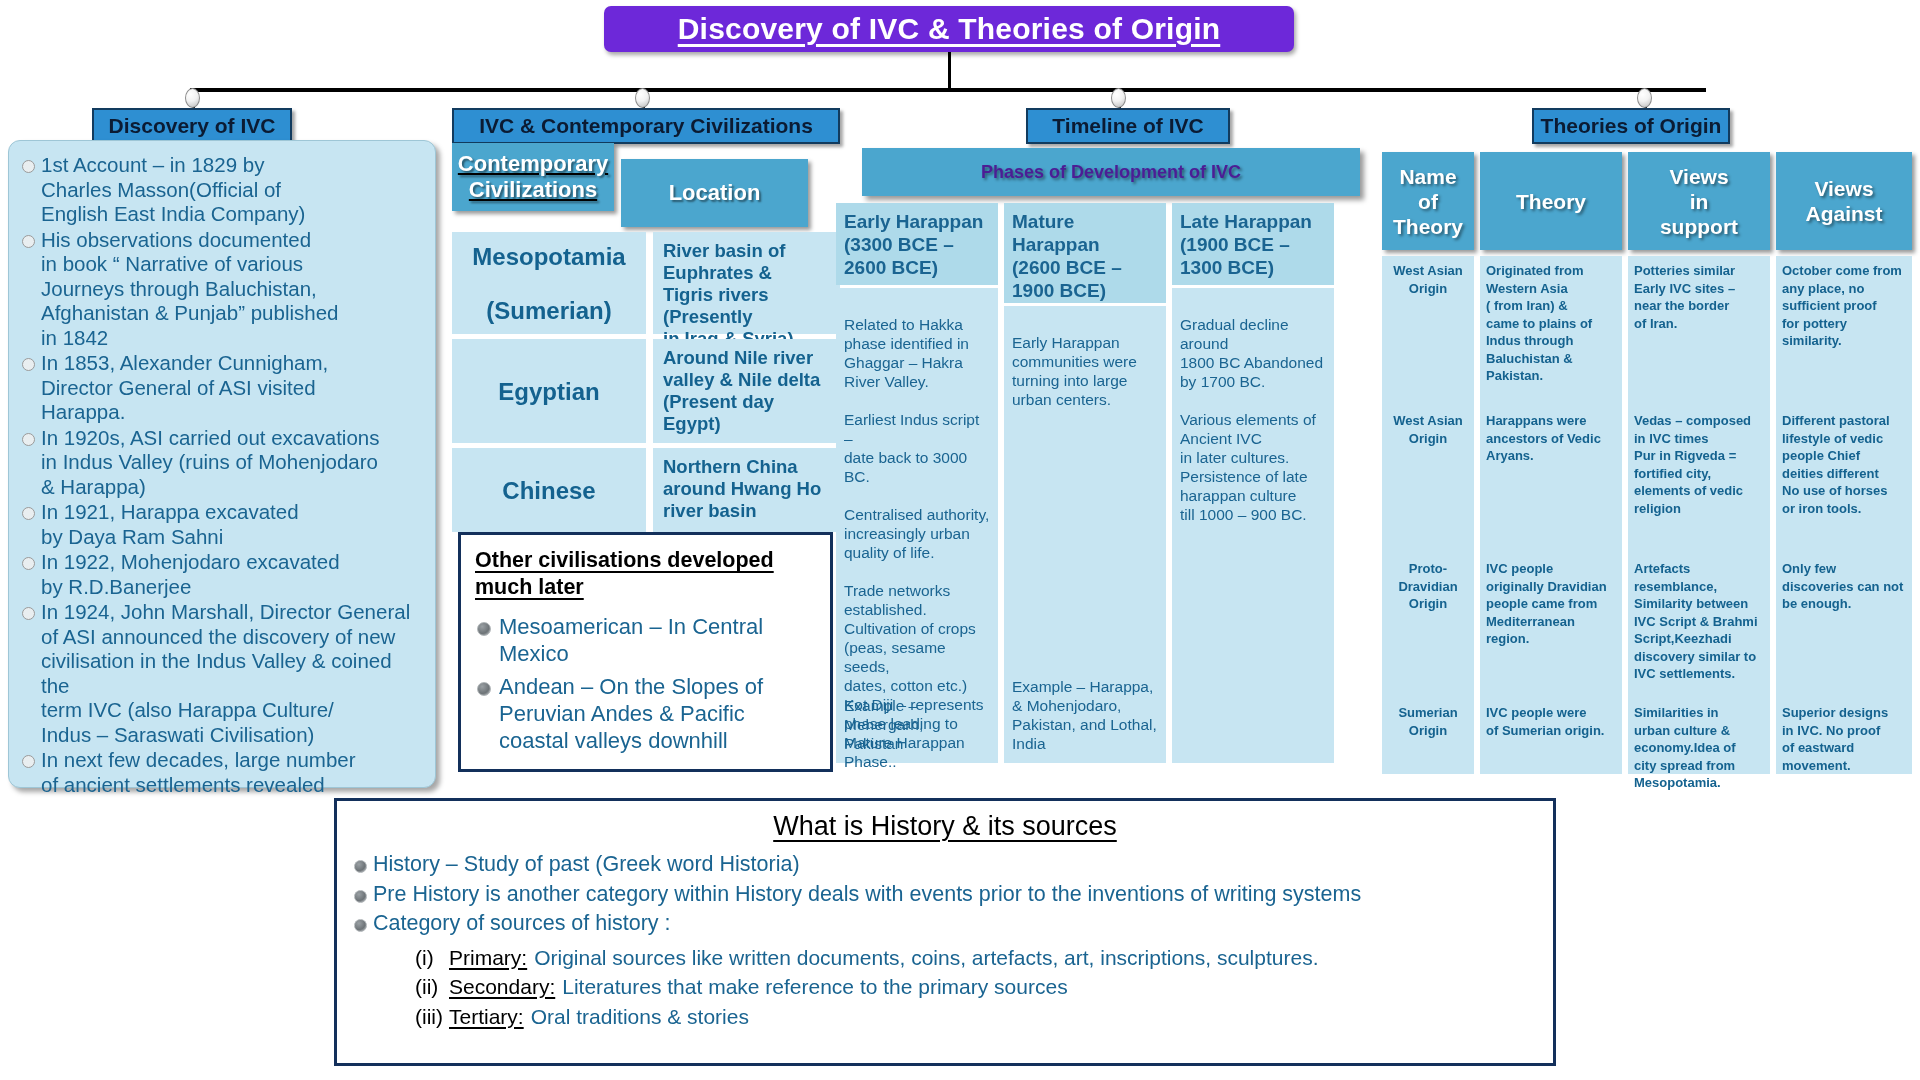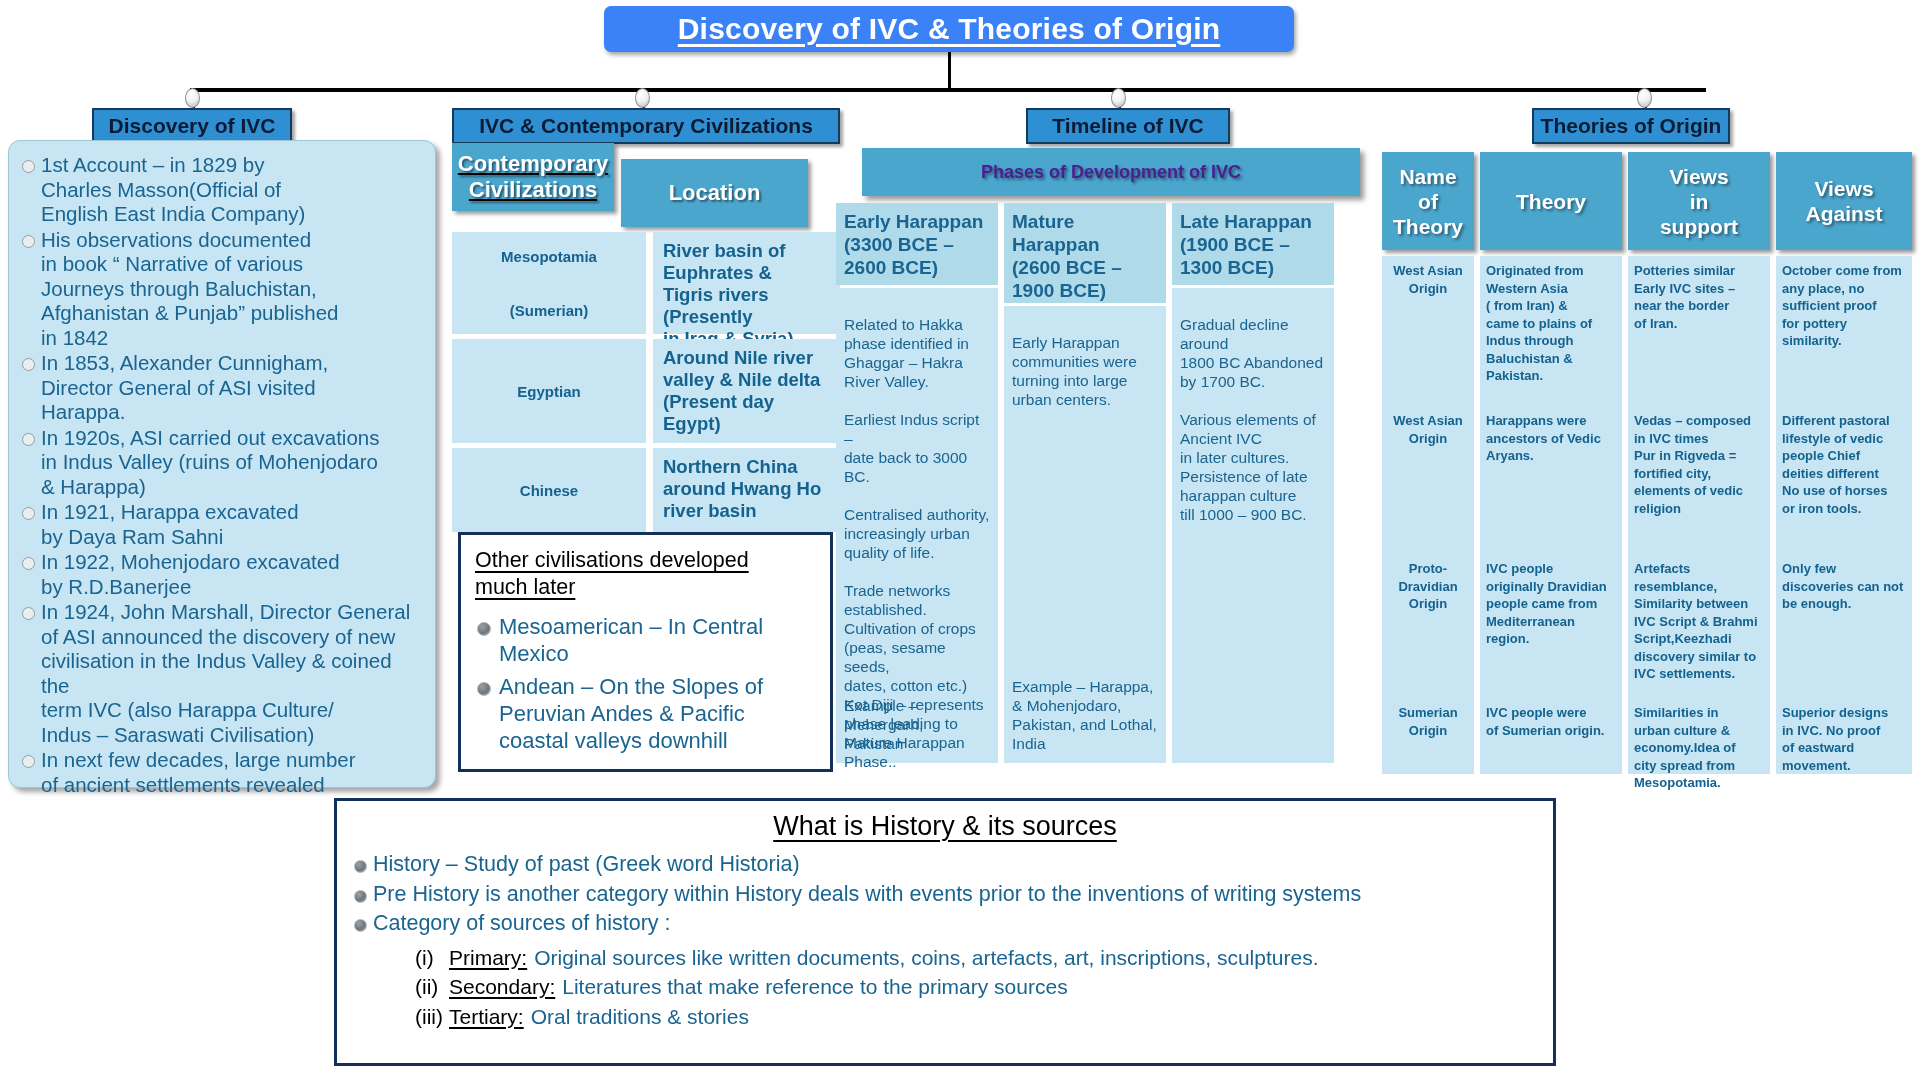--- a/index.html
+++ b/index.html
@@ -8,21 +8,21 @@
     background: #ffffff;
     font-family: "Liberation Sans", sans-serif;
     overflow: hidden;
   }
   #root { position: relative; width: 1920px; height: 1080px; }
 
   
   .root-title {
     position: absolute;
     left: 604px; top: 6px; width: 690px; height: 46px;
-    background: #3b82f6;
+    background: #6d28d9;
     border-radius: 7px;
     display: flex; align-items: center; justify-content: center;
     box-shadow: 2px 3px 4px rgba(0,0,0,0.35);
   }
   .root-title span {
     color: #ffffff;
     font-size: 30px;
     font-weight: bold;
     text-decoration: underline;
     text-underline-offset: 5px;
@@ -104,21 +104,21 @@
   }
   .cc-head.c1 { width: 162px; text-decoration: underline; }
   .cc-head.c2 { width: 187px; margin-top: 16px; }
   .cc-row { display: flex; gap: 7px; margin-top: 5px; }
   .cc-cell {
     background: #C7E5F2;
     color: #14628F;
     padding: 8px 10px;
   }
   .cc-cell.c1 {
-    width: 194px; font-size: 15px; font-weight: bold;
+    width: 194px; font-size: 24px; font-weight: bold;
     display: flex; align-items: center; justify-content: center;
     text-align: center; line-height: 27px; white-space: pre-line;
   }
   .cc-cell.c2 {
     width: 187px; font-size: 18.5px; line-height: 22px;
     white-space: pre-line; font-weight: bold;
   }
   .cc-row.r1 .cc-cell { height: 102px; }
   .cc-row.r2 .cc-cell { height: 104px; }
   .cc-row.r3 .cc-cell { height: 84px; }
@@ -363,21 +363,21 @@
     </div>
     <div class="cc-row r3">
       <div class="cc-cell c1">Chinese</div>
       <div class="cc-cell c2">Northern China
 around Hwang Ho
 river basin</div>
     </div>
   </div>
 
   <div class="other-box">
-    <h3 style="white-space:pre-line;">Other civilisations developed
+    <h3 style="white-space:pre-line;font-weight:bold;">Other civilisations developed
 much later</h3>
     <ul class="other-list">
       <li>Mesoamerican – In Central
 Mexico</li>
       <li>Andean – On the Slopes of
 Peruvian  Andes &amp; Pacific
 coastal valleys downhill</li>
     </ul>
   </div>
 

